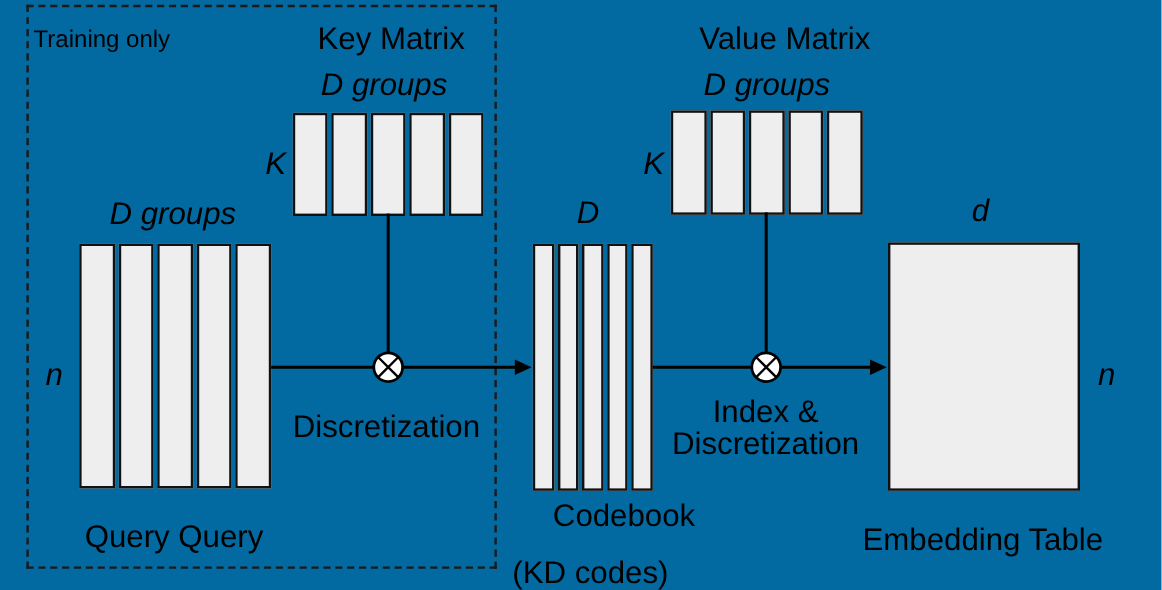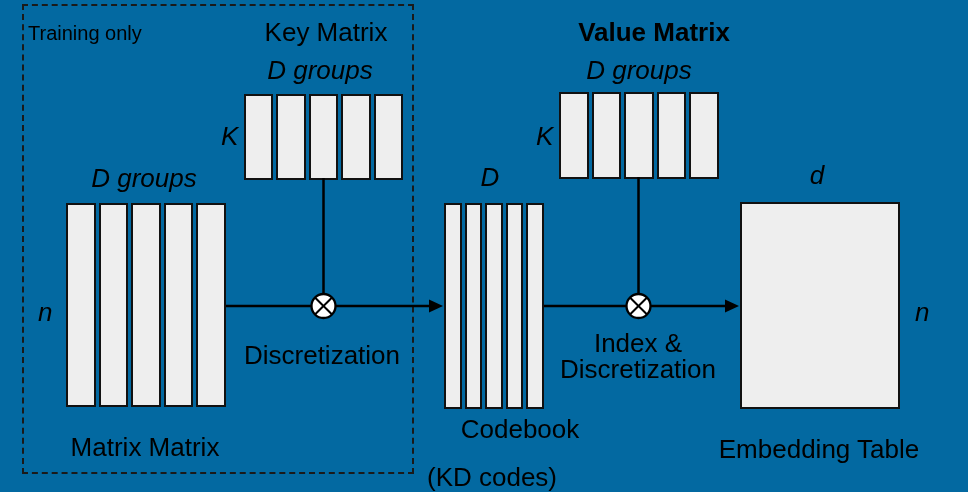--- a/index.html
+++ b/index.html
@@ -65,41 +65,41 @@
 
   <div class="matrix" style="left:66px; top:203px; width:160px; height:204px;">
       <div class="col"></div>
       <div class="col"></div>
       <div class="col"></div>
       <div class="col"></div>
       <div class="col"></div>
     </div>
   <div class="lbl italic center" style="left:144px; top:164px;">D groups</div>
   <div class="lbl italic" style="left:38px; top:298px;">n</div>
-  <div class="lbl center" style="left:145px; top:433px;">Matrix Matrix</div>
+  <div class="lbl center" style="left:145px; top:433px;">Query Query</div>
 
   <div class="matrix" style="left:244px; top:94px; width:159px; height:86px;">
       <div class="col"></div>
       <div class="col"></div>
       <div class="col"></div>
       <div class="col"></div>
       <div class="col"></div>
     </div>
   <div class="lbl center" style="left:326px; top:18px;">Key Matrix</div>
   <div class="lbl italic center" style="left:320px; top:56px;">D groups</div>
   <div class="lbl italic" style="left:221px; top:122px;">K</div>
 
   <div class="matrix" style="left:559px; top:92px; width:160px; height:87px;">
       <div class="col"></div>
       <div class="col"></div>
       <div class="col"></div>
       <div class="col"></div>
       <div class="col"></div>
     </div>
-  <div class="lbl center" style="left:654px; top:18px;font-weight:bold;">Value Matrix</div>
+  <div class="lbl center" style="left:654px; top:18px;">Value Matrix</div>
   <div class="lbl italic center" style="left:639px; top:56px;">D groups</div>
   <div class="lbl italic" style="left:536px; top:122px;">K</div>
 
   <div class="matrix" style="left:444px; top:203px; width:100px; height:206px;">
       <div class="col"></div>
       <div class="col"></div>
       <div class="col"></div>
       <div class="col"></div>
       <div class="col"></div>
     </div>

